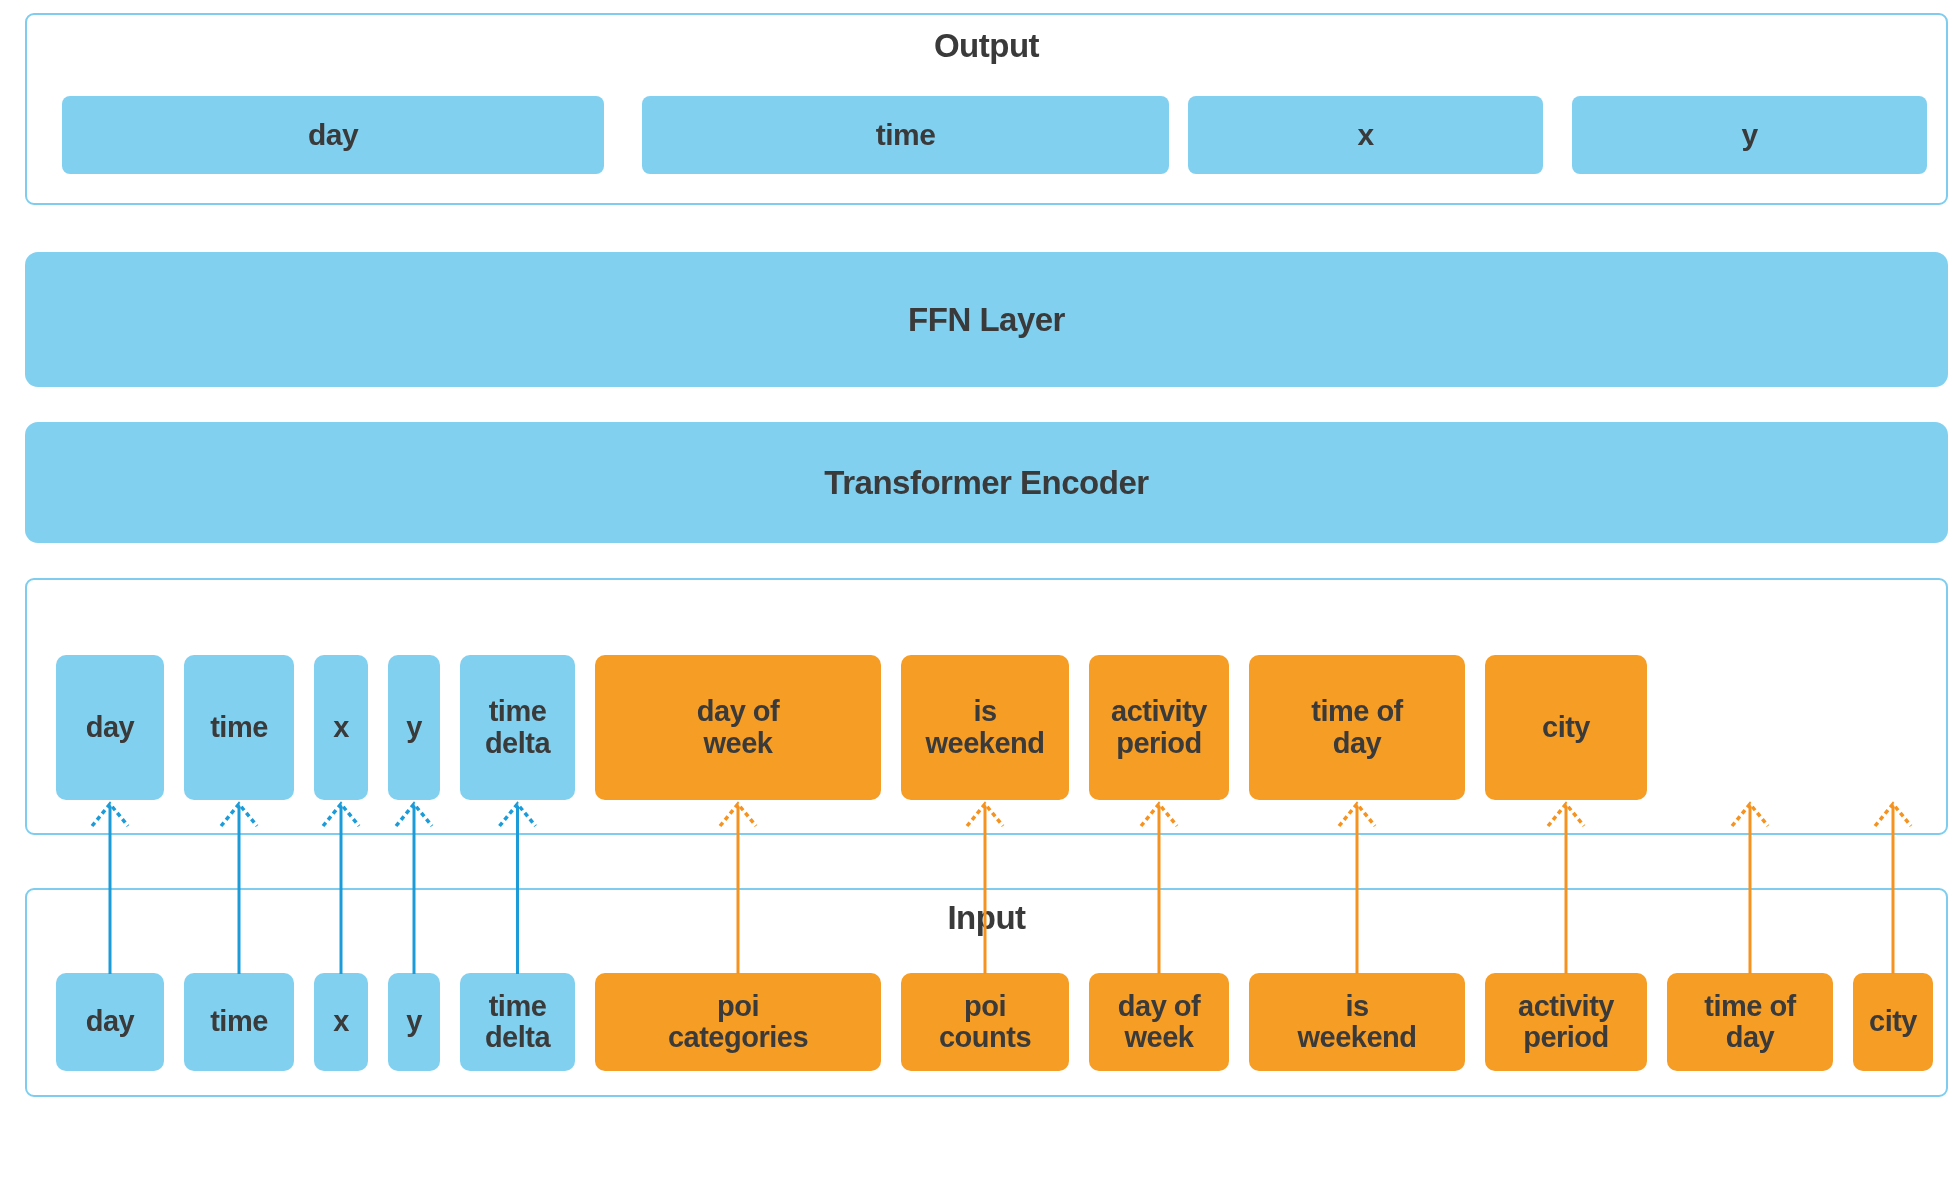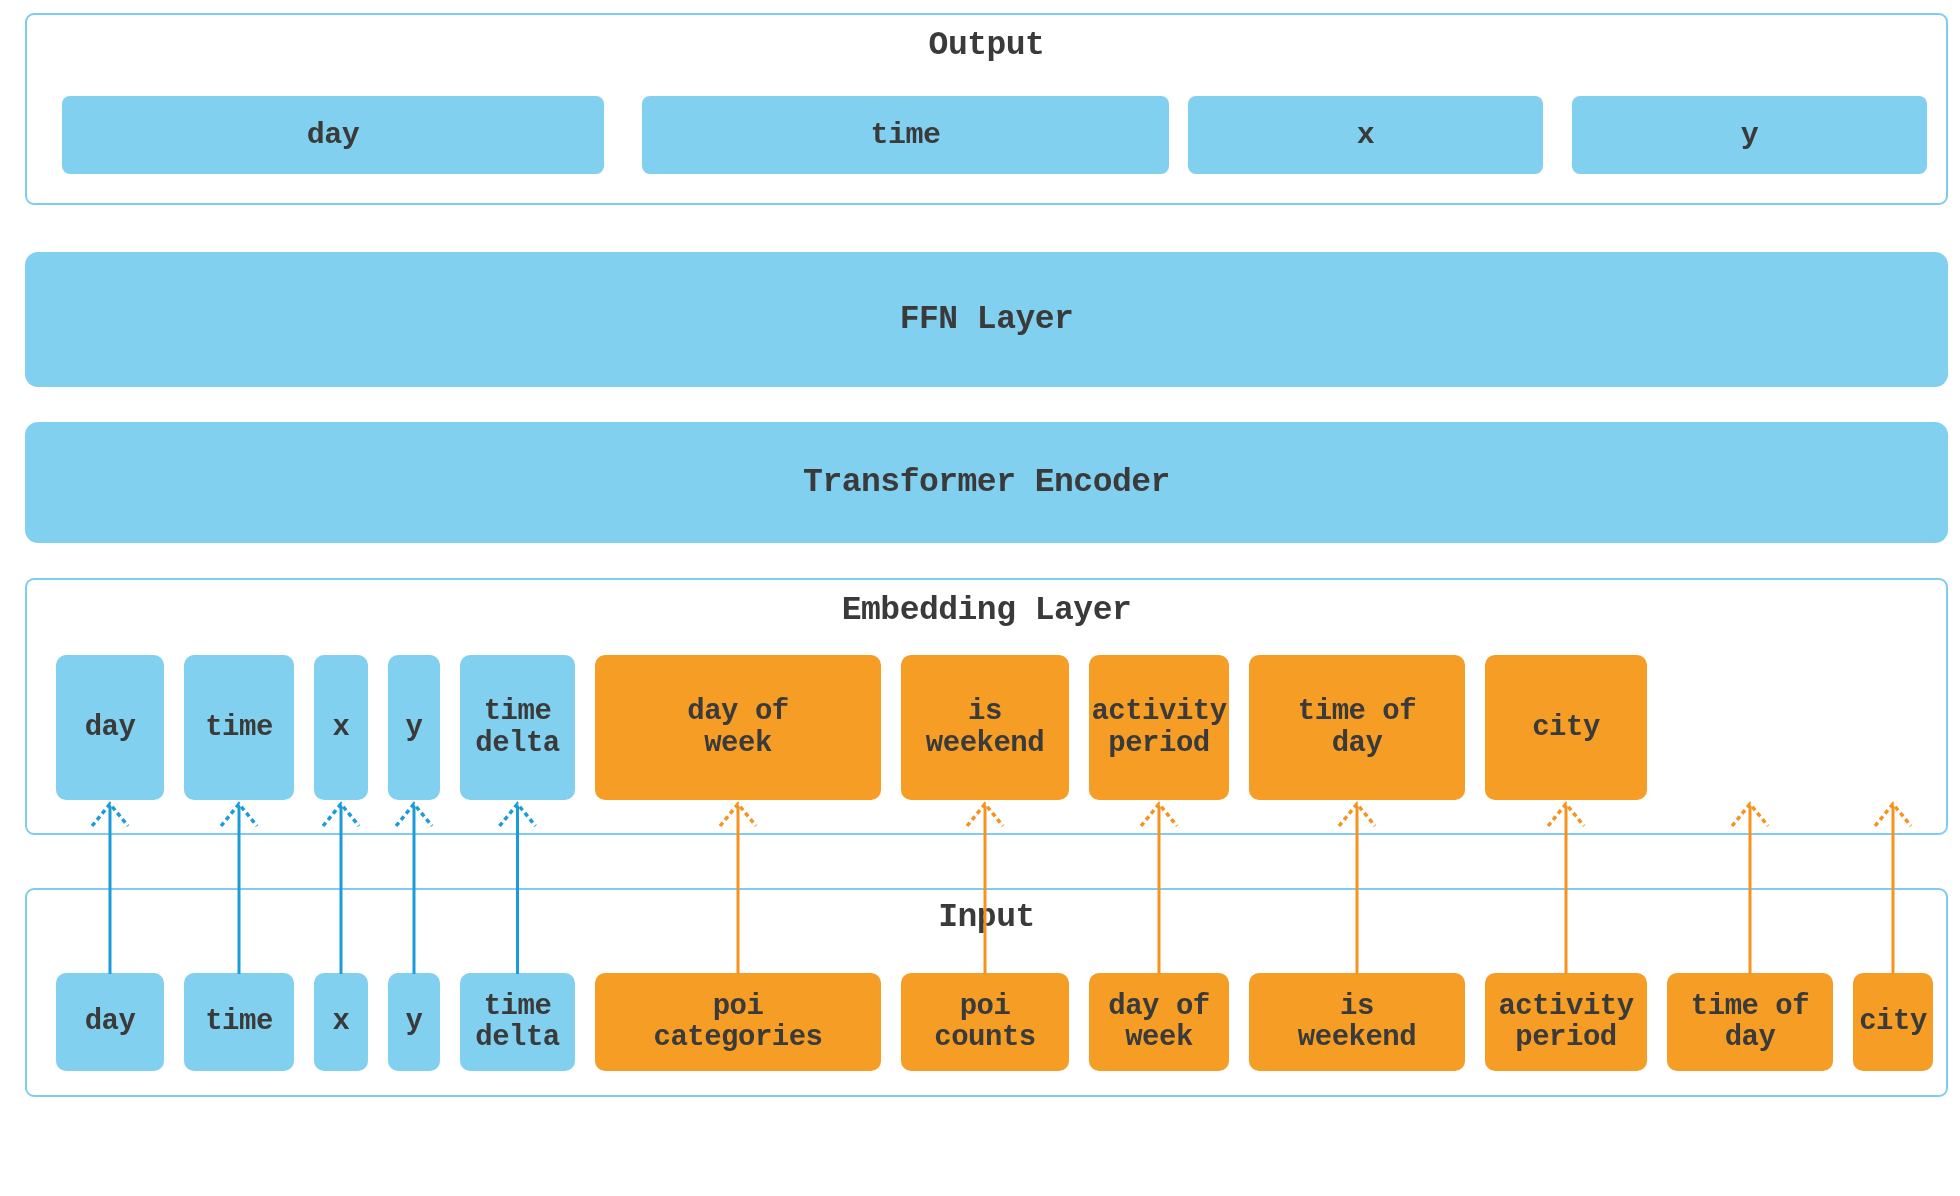--- a/index.html
+++ b/index.html
@@ -1,18 +1,18 @@
 <!DOCTYPE html>
 <html><head>
 <meta charset="utf-8">
 <style>
   html,body{margin:0;padding:0;background:#ffffff;}
   #canvas{
     position:relative;width:1960px;height:1196px;background:#ffffff;overflow:hidden;
-    font-family:Liberation Mono, monospace;color:#3a3a3a;font-weight:bold;
+    font-family:Liberation Sans, sans-serif;color:#3a3a3a;font-weight:bold;
   }
   .panel{
     position:absolute;left:25px;width:1923px;box-sizing:border-box;
     border:2px solid #7ecdee;border-radius:9px;background:#ffffff;
   }
   #output-panel{top:13px;height:192px;}
   #embedding-panel{top:578px;height:257px;}
   #input-panel{top:888px;height:209px;}
   .panel-title{text-align:center;font-size:33px;letter-spacing:-0.5px;}
   #output-panel .panel-title{margin-top:12px;}
@@ -60,21 +60,20 @@
       <div class="obox" style="width:355px;margin-left:19px;">x</div>
       <div class="obox" style="width:355px;margin-left:29px;">y</div>
     </div>
   </section>
 
   <div class="bar" id="ffn-bar">FFN Layer</div>
 
   <div class="bar" id="encoder-bar">Transformer Encoder</div>
 
   <section class="panel" id="embedding-panel">
-    <div class="panel-title">Embedding Layer</div>
     <div class="feat-grid" id="embedding-row">
       <div class="fbox" data-color="blue">day</div>
       <div class="fbox" data-color="blue">time</div>
       <div class="fbox" data-color="blue">x</div>
       <div class="fbox" data-color="blue">y</div>
       <div class="fbox" data-color="blue">time
 delta</div>
       <div class="fbox" data-color="orange">day of
 week</div>
       <div class="fbox" data-color="orange">is

